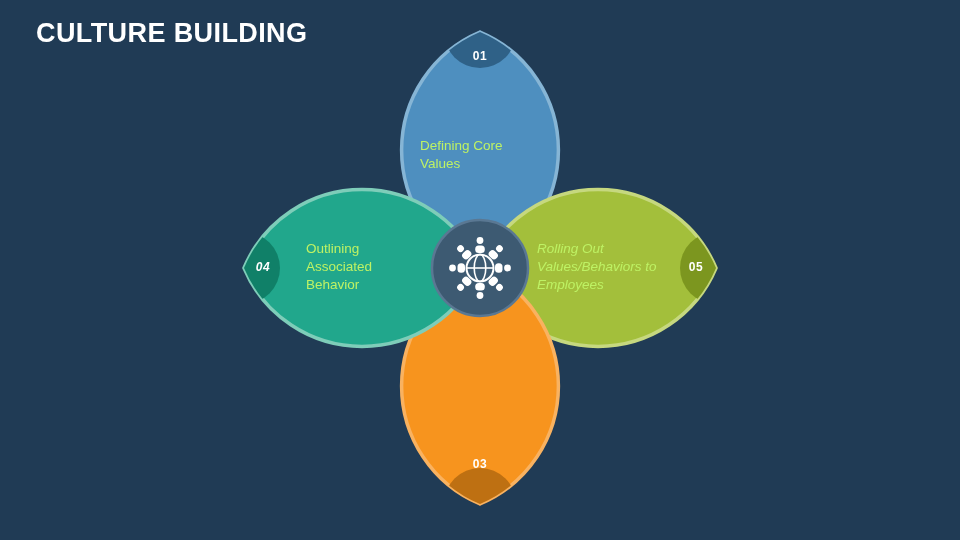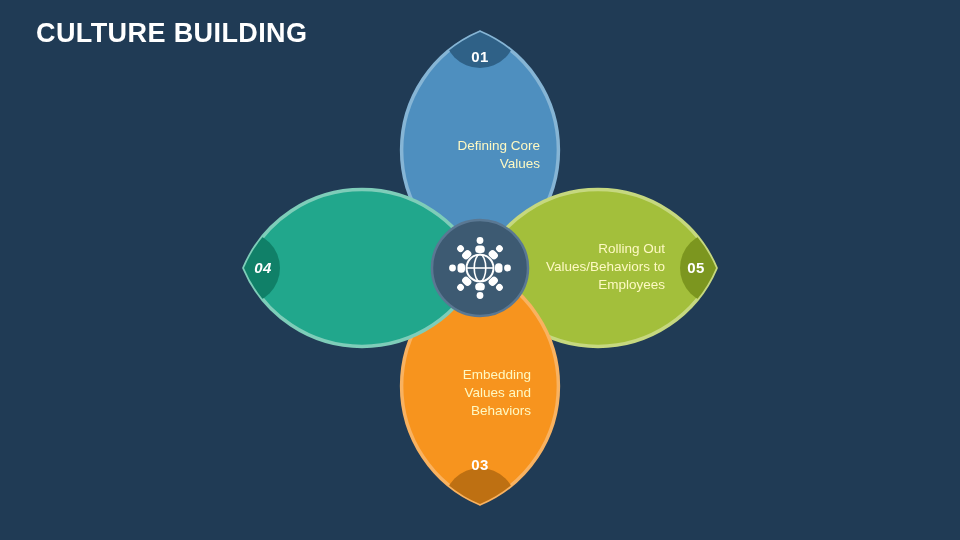--- a/index.html
+++ b/index.html
@@ -36,35 +36,35 @@
   .petal {
     stroke-width: 3.5px;
   }
   .globe-stroke {
     fill: none;
     stroke: #ffffff;
   }
   .label {
     position: absolute;
     transform: translate(-50%, -50%);
-    text-align: right;
-    color: #fef9c3;
+    text-align: left;
+    color: #bef264;
     font-size: 13.5px;
     line-height: 1.35;
   }
   #label-top    { left: 480px; top: 155px; width: 120px; }
-  #label-right  { left: 601px; top: 267px; width: 128px; }
+  #label-right  { left: 601px; top: 267px; width: 128px; font-style: italic; }
   #label-bottom { left: 481px; top: 393px; width: 100px; }
   #label-left   { left: 358px; top: 267px; width: 104px; }
   .badge-num {
     position: absolute;
     transform: translate(-50%, -50%);
     color: #ffffff;
     font-weight: 700;
-    font-size: 15px;
+    font-size: 12px;
     letter-spacing: 0.5px;
   }
   #num-top    { left: 480px; top: 56px;  }
   #num-right  { left: 696px; top: 267px; }
   #num-bottom { left: 480px; top: 464px; }
   #num-left   { left: 263px; top: 267px; font-style: italic; }
 </style>
 </head>
 <body>
 
@@ -115,20 +115,20 @@
         <use href="#person-figure" transform="rotate(315 480 268)"></use>
         <circle class="globe-stroke" cx="480" cy="268" r="13.5" stroke-width="2"></circle>
         <ellipse class="globe-stroke" cx="480" cy="268" rx="5.8" ry="13.5" stroke-width="1.6"></ellipse>
         <line class="globe-stroke" x1="466.5" y1="268" x2="493.5" y2="268" stroke-width="1.6"></line>
       </g>
     </g>
   </svg>
 
   <div class="label" id="label-top">Defining Core Values</div>
   <div class="label" id="label-right">Rolling Out Values/Behaviors to Employees</div>
-  <div class="label" id="label-bottom">Embedding Values and Behaviors</div>
+  <div class="label" id="label-left">Outlining Associated Behavior</div>
 
   <div class="badge-num" id="num-top">01</div>
   <div class="badge-num" id="num-right">05</div>
   <div class="badge-num" id="num-bottom">03</div>
   <div class="badge-num" id="num-left">04</div>
 
 </div>
 
 </body></html>

